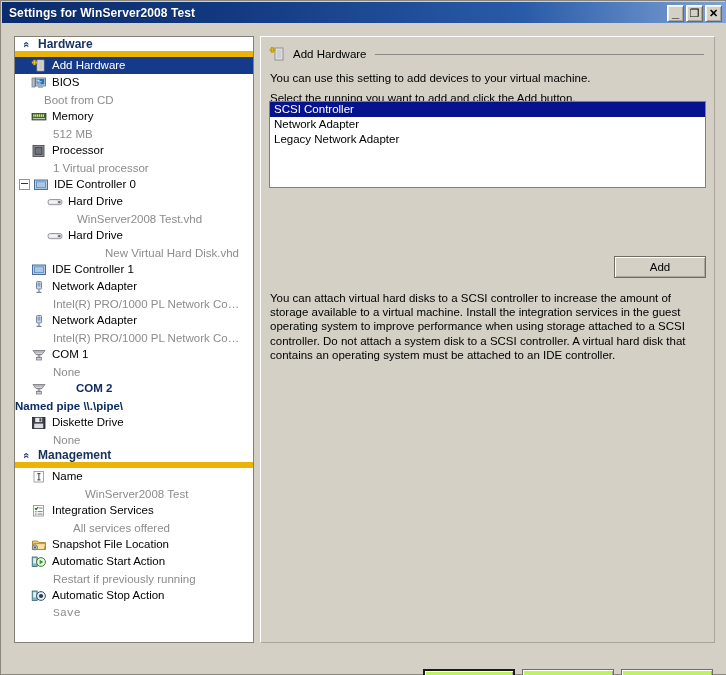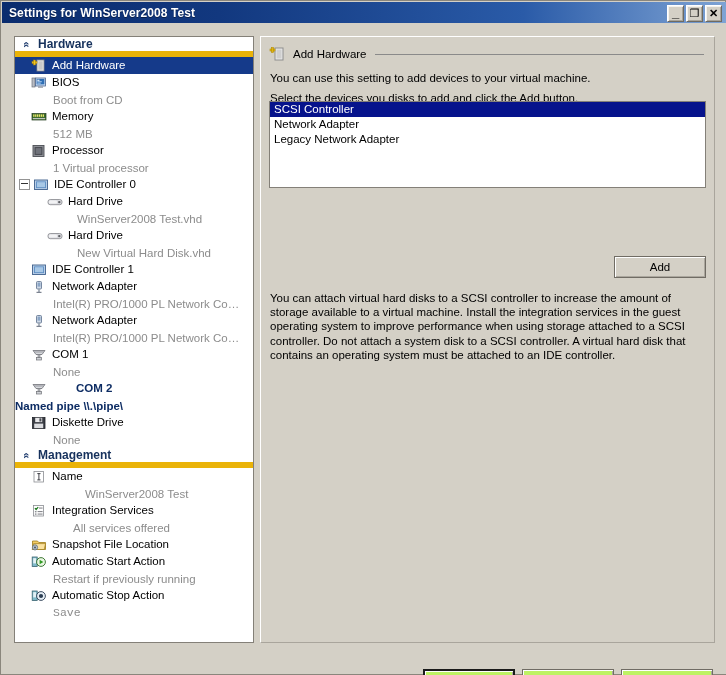--- a/index.html
+++ b/index.html
@@ -207,21 +207,21 @@
                 <rect x="4.5" y="2" width="10" height="8" fill="#cfe0f5" stroke="#46628c" stroke-width=".8"></rect>
                 <rect x="5.6" y="3" width="7.8" height="5.4" fill="#2f6fb5"></rect>
                 <rect x="6.3" y="3.7" width="2.2" height="1.1" fill="#fff"></rect>
                 <rect x="6.3" y="5.3" width="4.5" height=".9" fill="#bcd6f2"></rect>
                 <rect x="6.3" y="6.7" width="3.4" height=".9" fill="#bcd6f2"></rect>
                 <rect x="7" y="10.3" width="5" height="1.5" fill="#9aa0ab"></rect>
               </svg>
             </div>
             <div class="tlabel">BIOS</div>
           </div>
-          <div class="tsub" style="padding-left: 38px;">Boot from CD</div>
+          <div class="tsub" style="padding-left: 29px;">Boot from CD</div>
           <div class="trow">
             <div class="spacer"></div>
             <div class="ico">
               <svg width="16" height="14" viewBox="0 0 16 14">
                 <rect x="1" y="3.5" width="14" height="6.5" fill="#3c6b2e" stroke="#20391a" stroke-width=".7"></rect>
                 <rect x="2.2" y="4.4" width="1.3" height="2.4" fill="#e9e66a"></rect>
                 <rect x="4.1" y="4.4" width="1.3" height="2.4" fill="#e9e66a"></rect>
                 <rect x="6" y="4.4" width="1.3" height="2.4" fill="#e9e66a"></rect>
                 <rect x="7.9" y="4.4" width="1.3" height="2.4" fill="#e9e66a"></rect>
                 <rect x="9.8" y="4.4" width="1.3" height="2.4" fill="#e9e66a"></rect>
@@ -271,21 +271,21 @@
             <div class="spacer" style="width: 28px;"></div>
             <div class="ico">
               <svg width="16" height="14" viewBox="0 0 16 14">
                 <rect x="1" y="4.5" width="14" height="5.2" rx="2.2" fill="#d9dade" stroke="#85878c" stroke-width=".8"></rect>
                 <rect x="2" y="5.6" width="8" height="3" rx="1.2" fill="#f2f2f4"></rect>
                 <circle cx="12.3" cy="7.1" r="1.2" fill="#5c5e63"></circle>
               </svg>
             </div>
             <div class="tlabel">Hard Drive</div>
           </div>
-          <div class="tsub" style="padding-left: 62px;">New Virtual Hard Disk.vhd</div>
+          <div class="tsub" style="padding-left: 90px;">New Virtual Hard Disk.vhd</div>
           <div class="trow">
             <div class="spacer"></div>
             <div class="ico">
               <svg width="16" height="14" viewBox="0 0 16 14">
                 <rect x="1.5" y="2" width="13" height="9.5" fill="#b9cfe8" stroke="#3e5f8c" stroke-width=".9"></rect>
                 <rect x="3" y="3.4" width="10" height="6.7" fill="#5f8fc4"></rect>
                 <rect x="3.9" y="4.2" width="8.2" height="5" fill="#a8c8e6"></rect>
               </svg>
             </div>
             <div class="tlabel">IDE Controller 1</div>
@@ -438,21 +438,21 @@
             <rect x="2.5" y="1.5" width="2" height="5" fill="#f5c518"></rect>
             <rect x="1" y="3" width="5" height="2" fill="none" stroke="#b08b00" stroke-width=".6"></rect>
             <rect x="2.5" y="1.5" width="2" height="5" fill="none" stroke="#b08b00" stroke-width=".6"></rect>
           </svg>
         </div>
         <div class="htext">Add Hardware</div>
         <div class="hrule"></div>
       </div>
 
       <div class="ptext" style="top:35px">You can use this setting to add devices to your virtual machine.</div>
-      <div class="ptext" style="top:55px">Select the devices you disks to add and click the Add button.</div>
+      <div class="ptext" style="top:55px">Select the running you want to add and click the Add button.</div>
 
       <div id="listbox">
           <div class="lrow sel">SCSI Controller</div>
           <div class="lrow">Network Adapter</div>
           <div class="lrow">Legacy Network Adapter</div>
         </div>
 
       <div id="addbtn">Add</div>
 
       <div id="desc">You can attach virtual hard disks to a SCSI controller to increase the amount of storage available to a virtual machine. Install the integration services in the guest operating system to improve performance when using storage attached to a SCSI controller. Do not attach a system disk to a SCSI controller. A virtual hard disk that contains an operating system must be attached to an IDE controller.</div>

